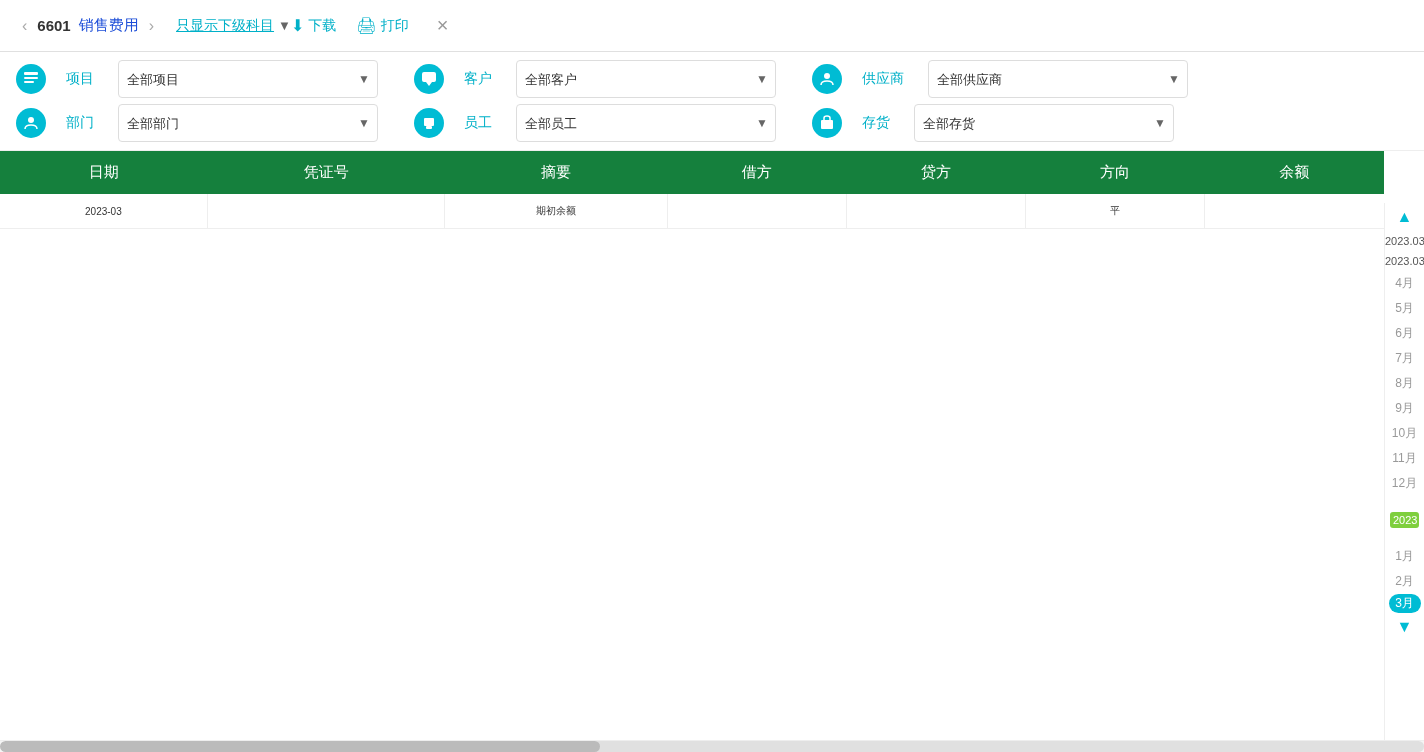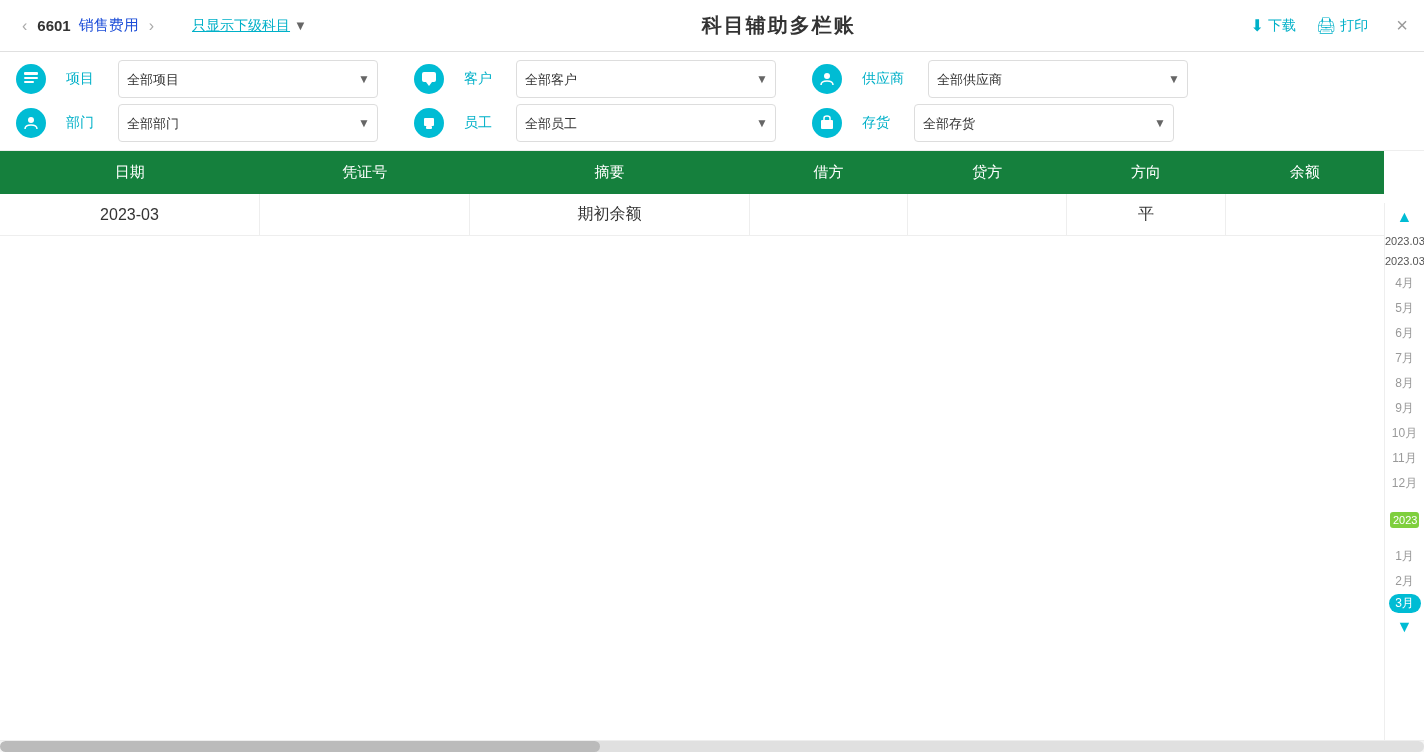--- a/index.html
+++ b/index.html
@@ -39,21 +39,21 @@
     .account-code {
       font-size: 15px;
       color: #333;
       font-weight: bold;
       margin: 4px 4px;
     }
     .only-sub-label {
       color: #00b0c8;
       font-size: 14px;
       text-decoration: underline;
-      margin-left: 32px;
+      margin-left: 16px;
       cursor: pointer;
     }
     .only-sub-dropdown {
       color: #666;
       font-size: 13px;
       margin-left: 4px;
       cursor: pointer;
     }
     .page-title {
       flex: 1;
@@ -163,21 +163,21 @@
       font-size: 15px;
       font-weight: normal;
       text-align: center;
       border: none;
     }
     tbody tr {
       border-bottom: 1px solid #eee;
     }
     tbody td {
       padding: 10px 8px;
-      font-size: 16px;
+      font-size: 10px;
       color: #333;
       text-align: center;
       border-right: 1px solid #eee;
     }
     tbody td:last-child { border-right: none; }
     
     .timeline-panel {
       position: absolute;
       right: 0;
       top: 52px;
@@ -249,21 +249,20 @@
 
 <div class="main-window">
 
   <div class="top-bar">
     <button class="nav-btn">‹</button>
     <span class="account-code">6601</span>
     <span style="font-size:15px;color:#1d4ed8;margin:0 4px;">销售费用</span>
     <button class="nav-btn">›</button>
     <span class="only-sub-label">只显示下级科目</span>
     <span class="only-sub-dropdown">▼</span>
-    <div class="page-title">科目辅助多栏账</div>
     <div class="action-btns">
       <button class="action-btn">
         <span style="font-size:16px;">⬇</span>
         <span>下载</span>
       </button>
       <button class="action-btn">
         <span style="font-size:16px;">🖨</span>
         <span>打印</span>
       </button>
       <button class="close-btn">×</button>

